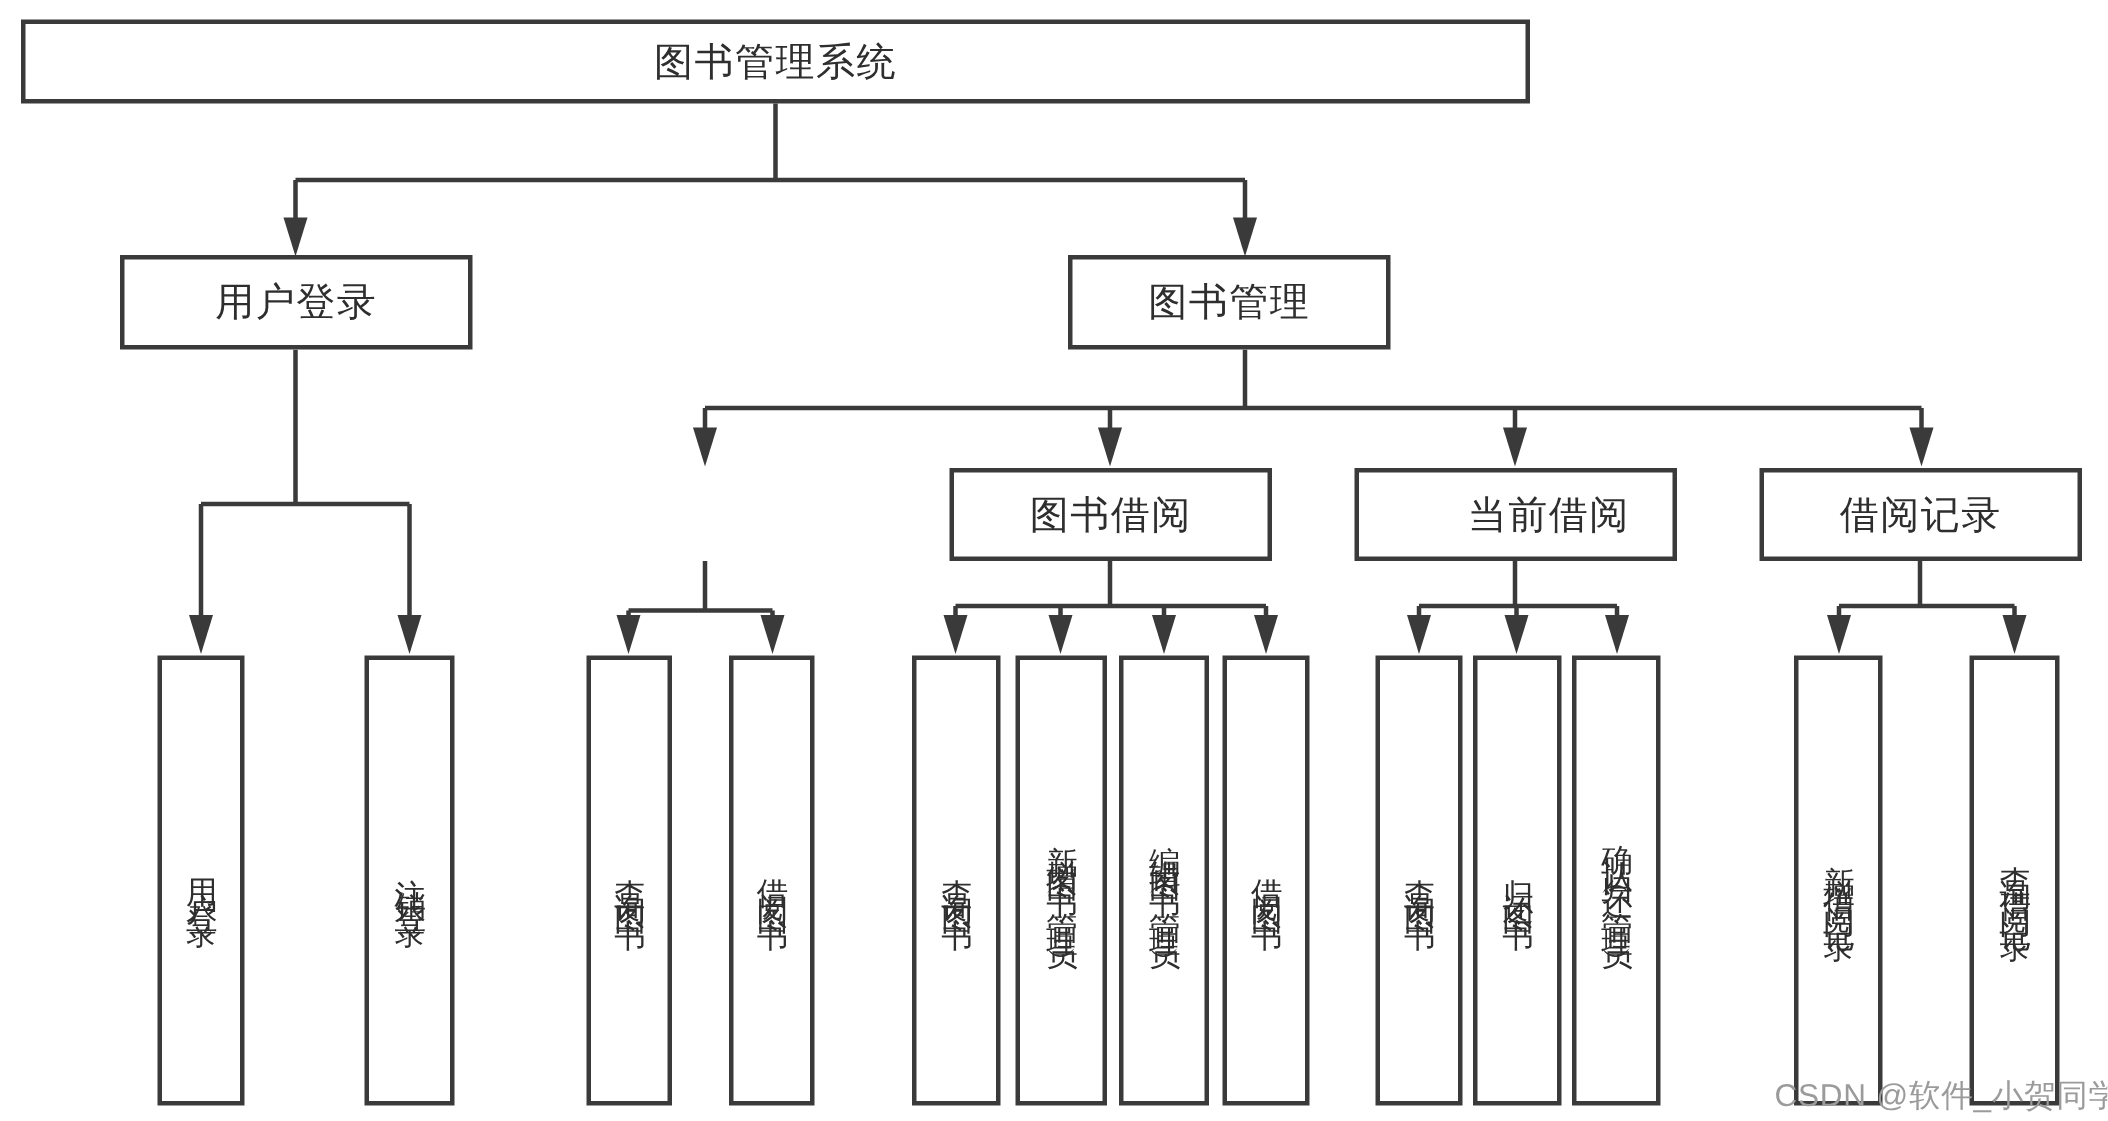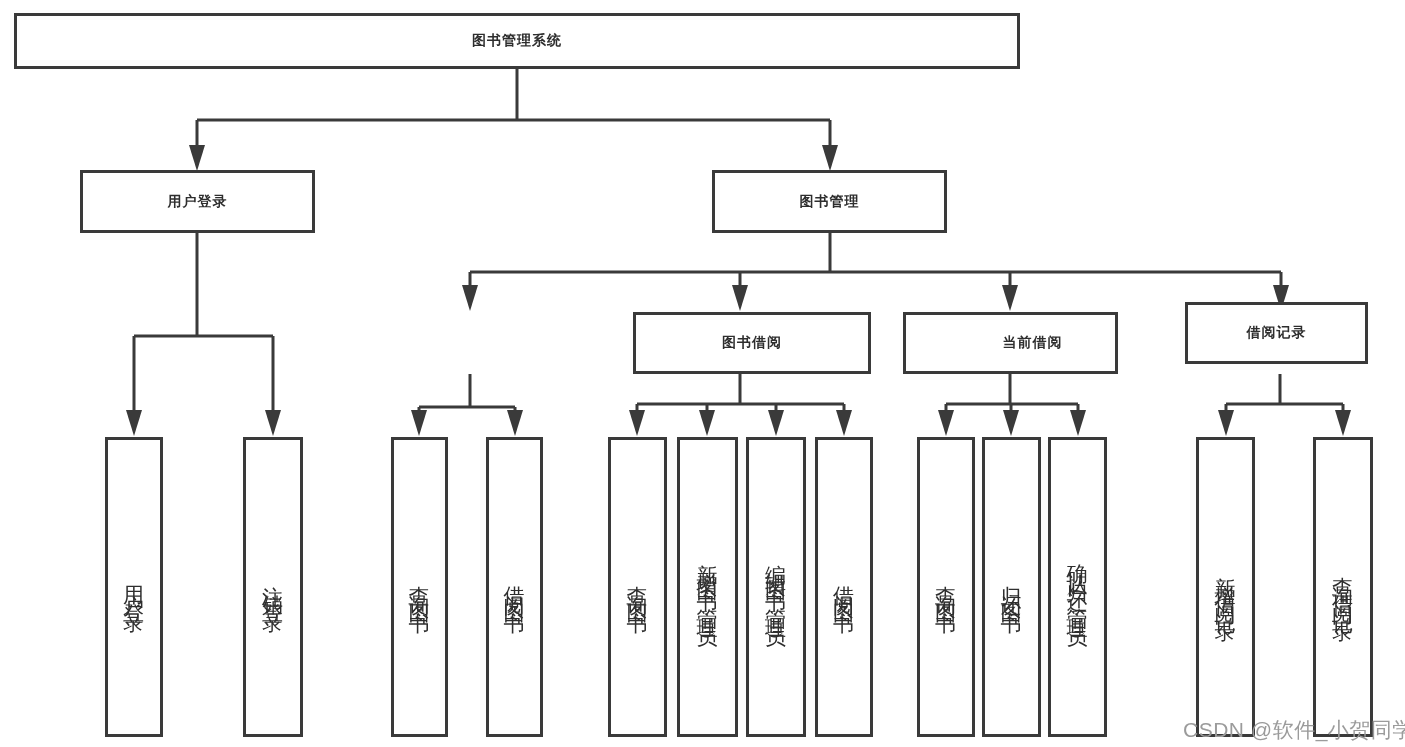--- a/index.html
+++ b/index.html
@@ -22,24 +22,23 @@
     position: absolute;
     background: #ffffff;
     border: 3px solid #3a3a3a;
     box-sizing: border-box;
     display: flex;
     align-items: center;
     justify-content: center;
     color: #2e2e2e;
   }
   .hbox {
-    font-size: 14px;
+    font-size: 26px;
     letter-spacing: 1px;
     white-space: nowrap;
-    font-weight: bold;
   }
   .vbox {
     top: 437px;
     height: 300px;
     writing-mode: vertical-rl;
     text-orientation: mixed;
     font-size: 21px;
     letter-spacing: 9px;
     line-height: 1;
   }
@@ -92,31 +91,31 @@
     </g>
   </svg>
 
   <div class="box hbox" style="left:14px; top:13px; width:1006px; height:56px;">
     <span>图书管理系统</span>
   </div>
 
   <div class="box hbox" style="left:80px; top:170px; width:235px; height:63px;">
     <span>用户登录</span>
   </div>
-  <div class="box hbox" style="left:712px; top:170px; width:235px; height:63px;">
+  <div class="box hbox" style="left:712px; top:170px; width:215px; height:63px;">
     <span>图书管理</span>
   </div>
 
-  <div class="box hbox" style="left:633px; top:312px; width:238px; height:62px;text-align:right;">
+  <div class="box hbox" style="left:633px; top:312px; width:215px; height:62px;text-align:right;">
     <span>图书借阅</span>
   </div>
   <div class="box hbox" style="left:903px; top:312px; width:215px; height:62px;padding-left:44px;">
     <span>当前借阅</span>
   </div>
-  <div class="box hbox" style="left:1173px; top:302px; width:183px; height:62px;margin-left:12px;">
+  <div class="box hbox" style="left:1173px; top:312px; width:215px; height:62px;">
     <span>借阅记录</span>
   </div>
 
   <div class="box vbox" style="left:105px; width:58px;">
     <span>用户登录</span>
   </div>
   <div class="box vbox" style="left:243px; width:60px;">
     <span>注销登录</span>
   </div>
 

